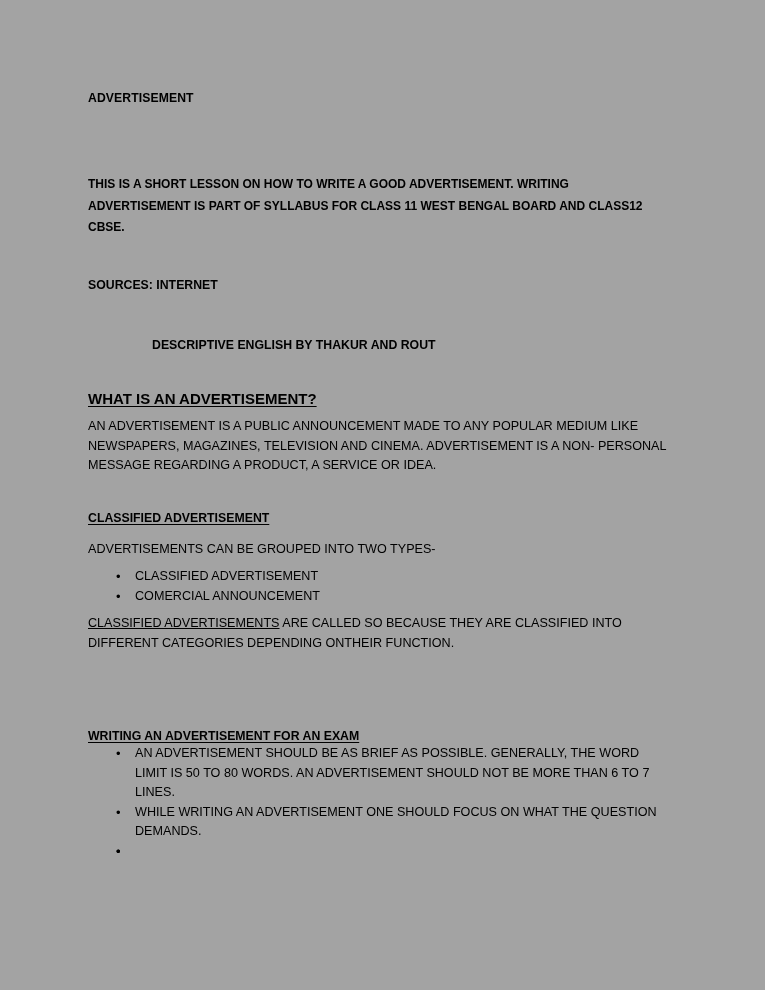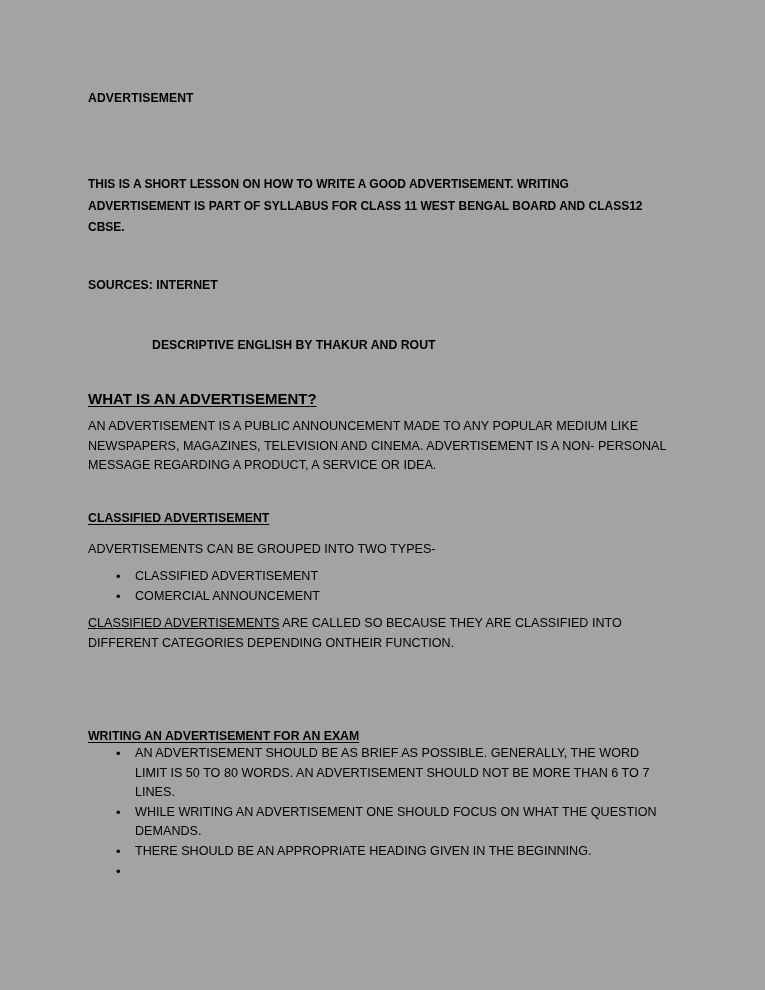--- a/index.html
+++ b/index.html
@@ -208,21 +208,20 @@
       <li class="bullet-row">
         <span class="bullet-dot">•</span>
         <span>AN ADVERTISEMENT SHOULD BE AS BRIEF AS POSSIBLE. GENERALLY, THE WORD LIMIT IS 50 TO 80 WORDS. AN ADVERTISEMENT SHOULD NOT BE MORE THAN 6 TO 7 LINES.</span>
       </li>
       <li class="bullet-row">
         <span class="bullet-dot">•</span>
         <span>WHILE WRITING AN ADVERTISEMENT ONE SHOULD FOCUS ON WHAT THE QUESTION DEMANDS.</span>
       </li>
       <li class="bullet-row">
         <span class="bullet-dot">•</span>
-        <span>THERE SHOULD BE AN APPROPRIATE HEADING GIVEN IN THE BEGINNING.</span>
       </li>
       <li class="bullet-row">
         <span class="bullet-dot">•</span>
       </li>
     </ul>
 
   </div>
 </div>
 
 </body></html>

